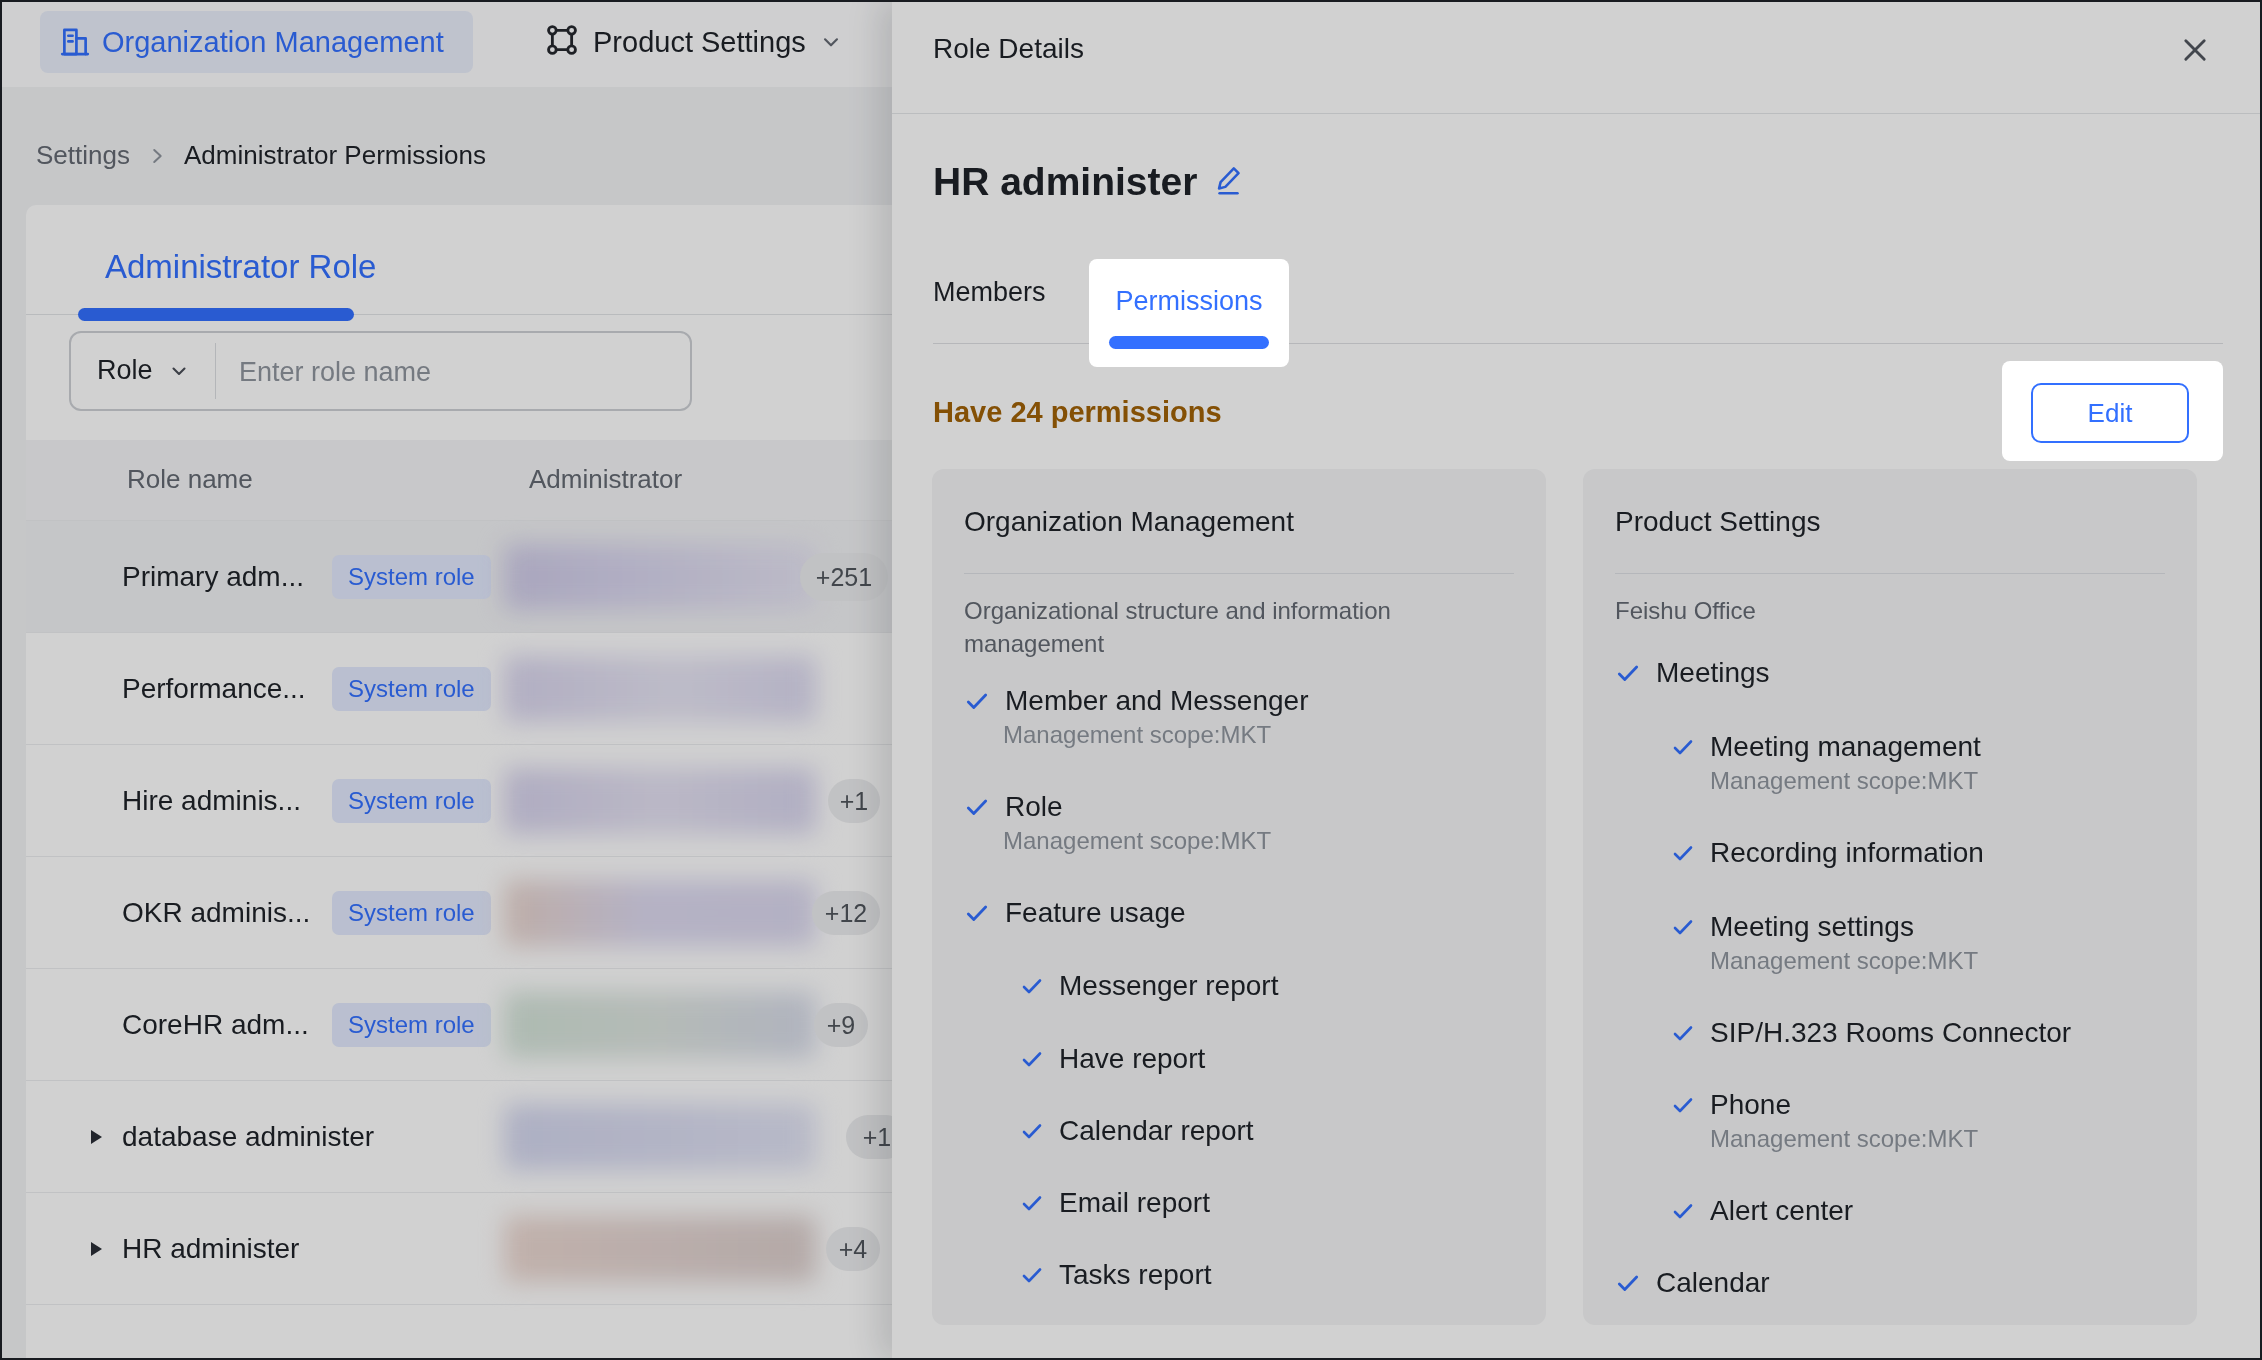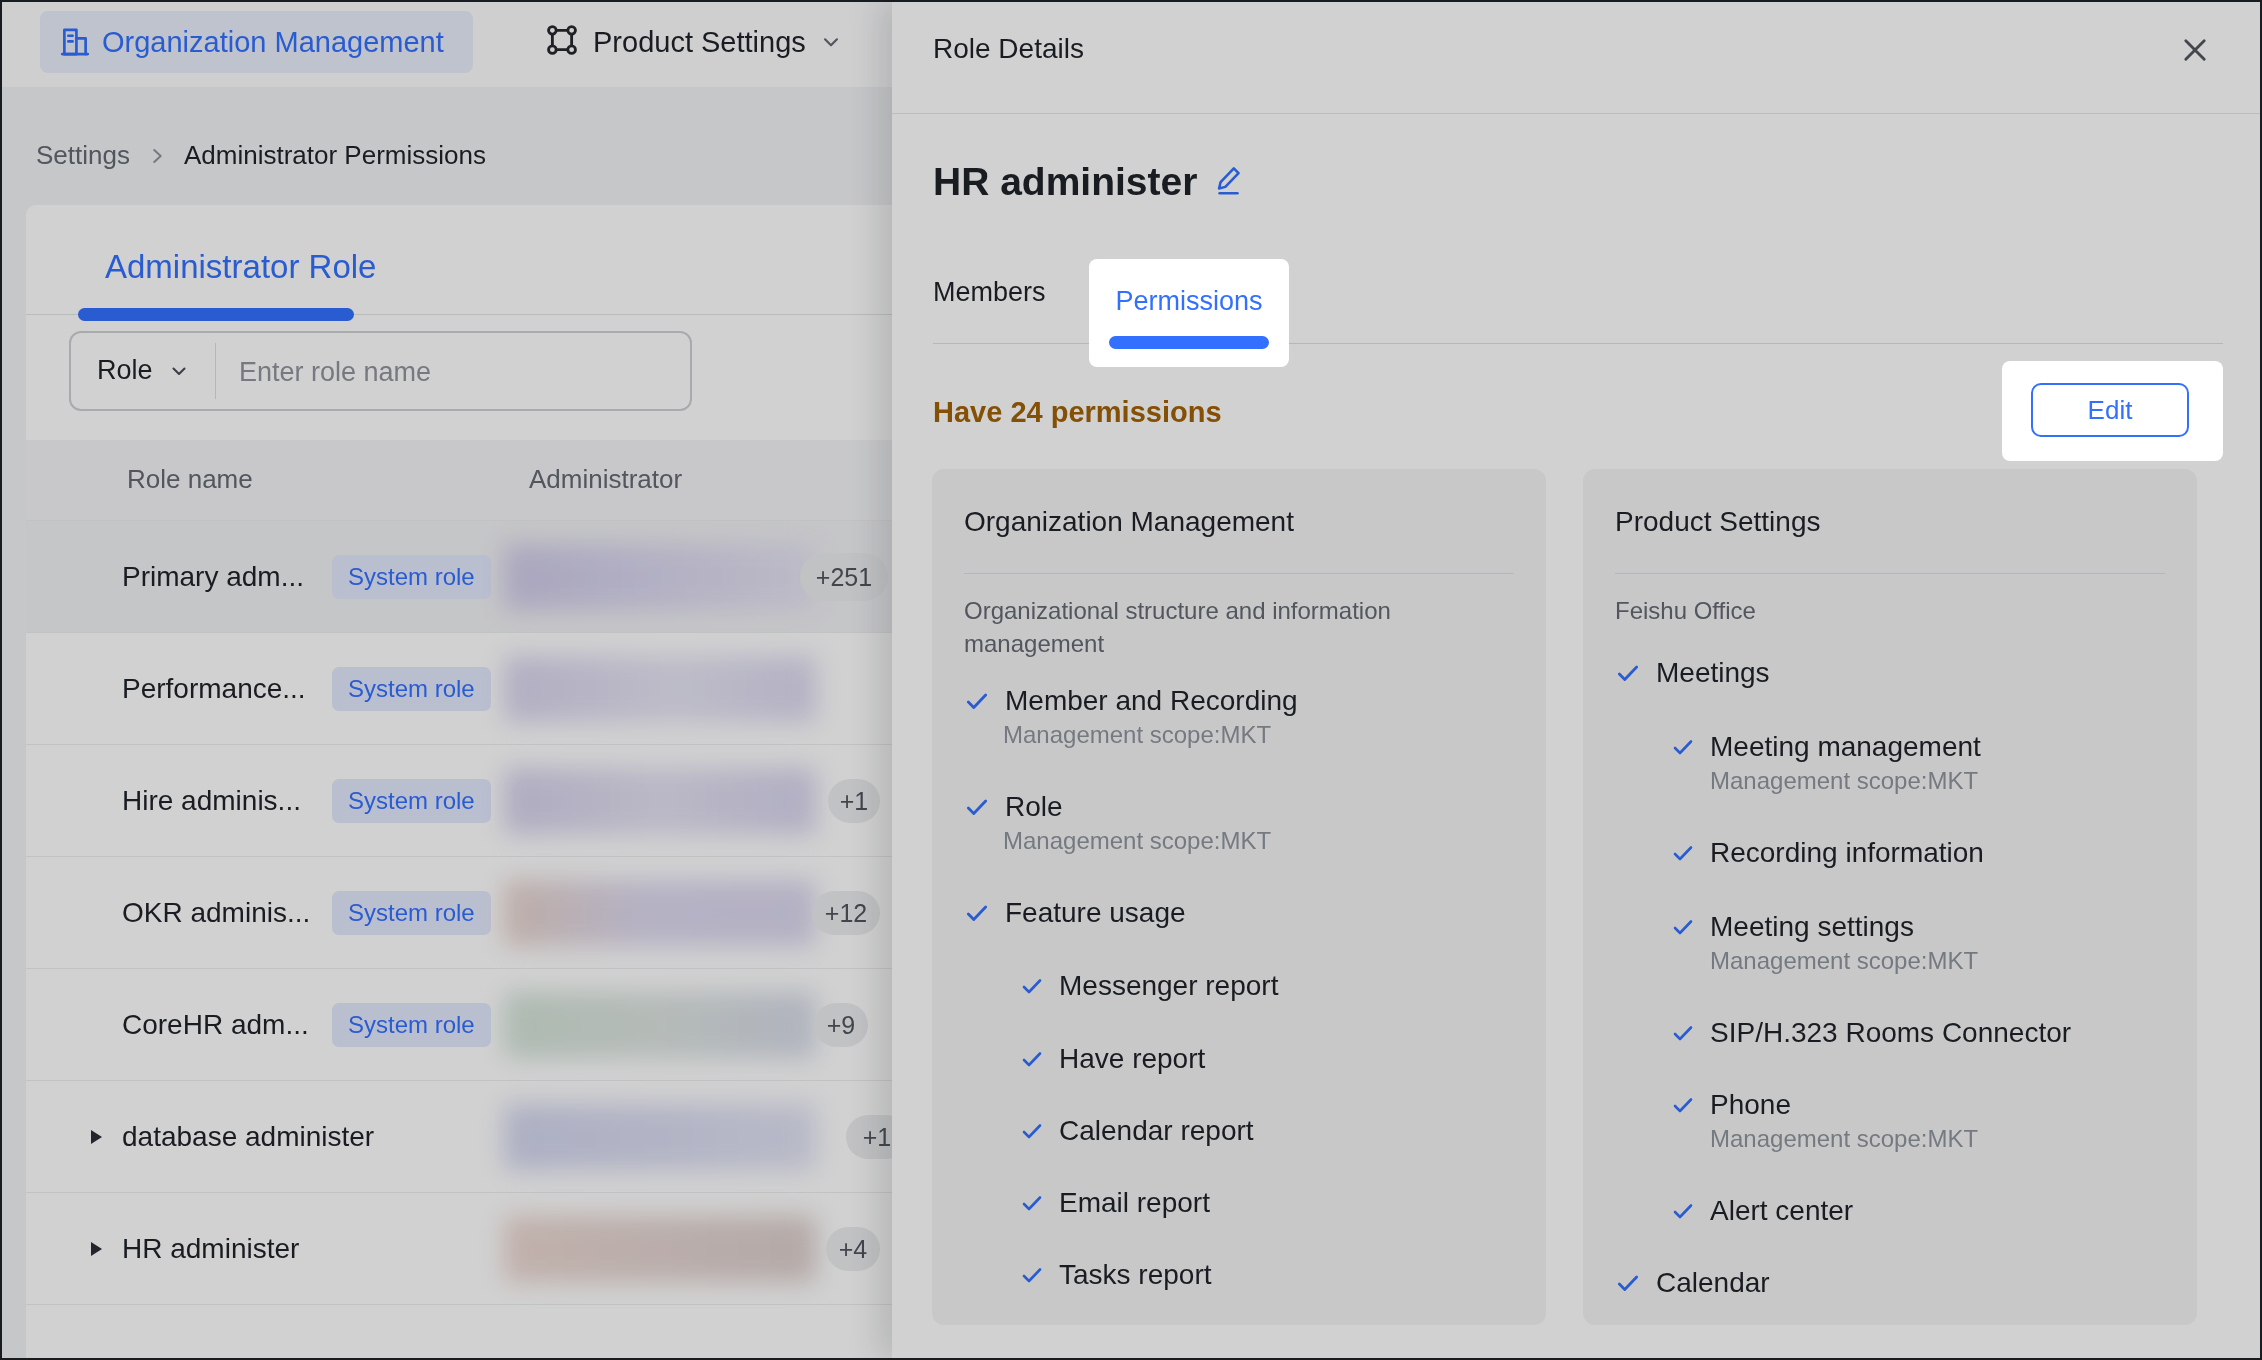--- a/index.html
+++ b/index.html
@@ -83,21 +83,21 @@
   .perm-scope{position:absolute;font-size:24px;color:#8F959E;height:30px;display:flex;align-items:center;}
   .scope1{left:71px;} .scope2{left:127px;}
 
   
   .overlay{position:absolute;inset:0;background:rgba(0,0,0,0.18);z-index:50;}
   .spot{position:absolute;background:#FFFFFF;z-index:60;}
   #spot-perm{left:1089px;top:259px;width:200px;height:108px;border-radius:8px;}
   .spot-perm-label{position:absolute;left:0;right:0;top:27px;text-align:center;font-size:27px;color:#3370FF;cursor:pointer;}
   .spot-perm-underline{position:absolute;left:20px;width:160px;top:77px;height:13px;border-radius:7px;background:#3370FF;}
   #spot-edit{left:2002px;top:361px;width:221px;height:100px;border-radius:8px;}
-  .edit-btn{position:absolute;left:29px;top:22px;width:158px;height:54px;box-sizing:border-box;
+  .edit-btn{position:absolute;left:29px;top:22px;width:158px;height:60px;box-sizing:border-box;
     border:2px solid #3370FF;border-radius:10px;background:#FFFFFF;color:#3370FF;font-size:26px;
     display:flex;align-items:center;justify-content:center;cursor:pointer;}
 
   .frame{position:absolute;inset:0;border:2px solid #181b20;z-index:80;pointer-events:none;}
 </style>
 </head>
 <body>
 
 <div class="screen">
 
@@ -233,21 +233,21 @@
       <div class="card-title">Organization Management</div>
       <div class="card-divider"></div>
       <div class="card-desc">Organizational structure and information management</div>
 
       <div class="perm-line lvl1" style="top:215px">
         <span class="pcheck">
             <svg width="26" height="26" viewBox="0 0 24 24" fill="none" stroke="#3370FF" stroke-width="2.6" stroke-linecap="round" stroke-linejoin="round">
               <path d="M4 13 l5 5 L20 6.5"></path>
             </svg>
           </span>
-        <span>Member and Recording</span>
+        <span>Member and Messenger</span>
       </div>
       <div class="perm-scope scope1" style="top:251px">Management scope:MKT</div>
 
       <div class="perm-line lvl1" style="top:321px">
         <span class="pcheck">
             <svg width="26" height="26" viewBox="0 0 24 24" fill="none" stroke="#3370FF" stroke-width="2.6" stroke-linecap="round" stroke-linejoin="round">
               <path d="M4 13 l5 5 L20 6.5"></path>
             </svg>
           </span>
         <span>Role</span>

